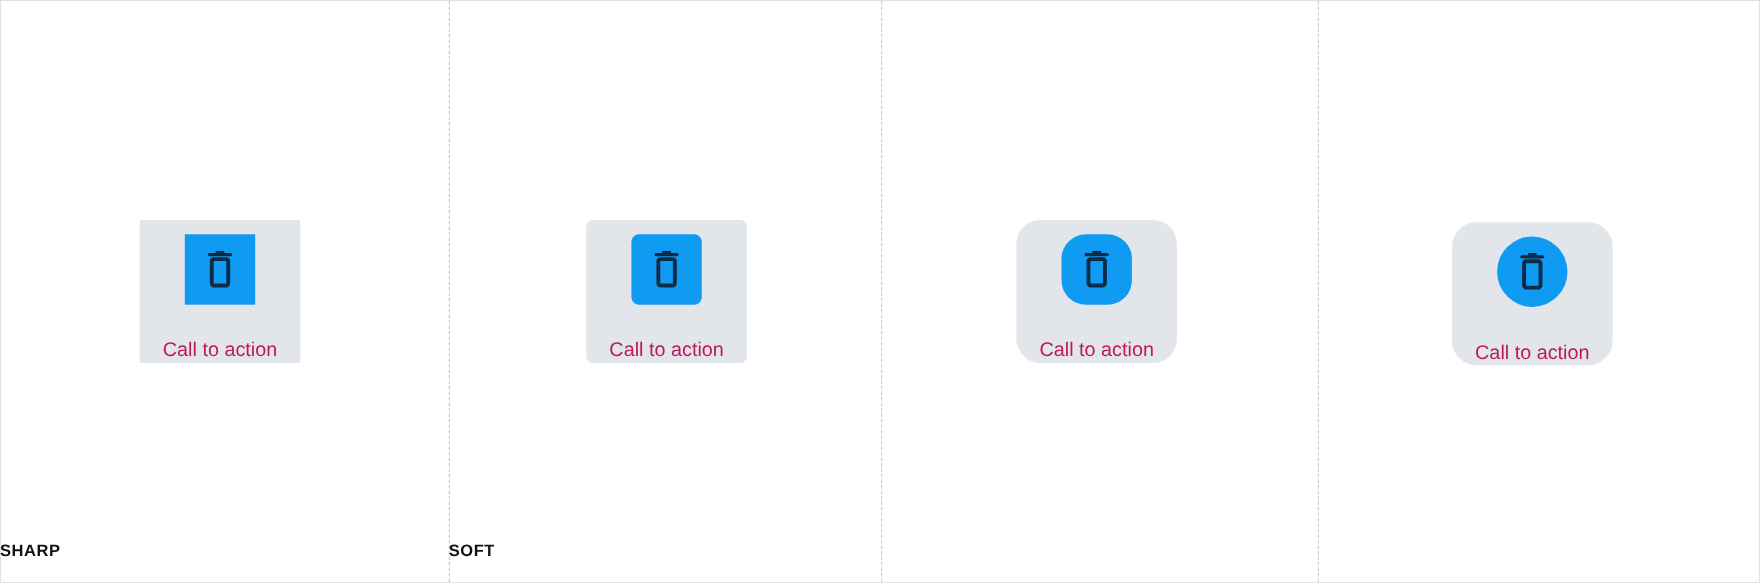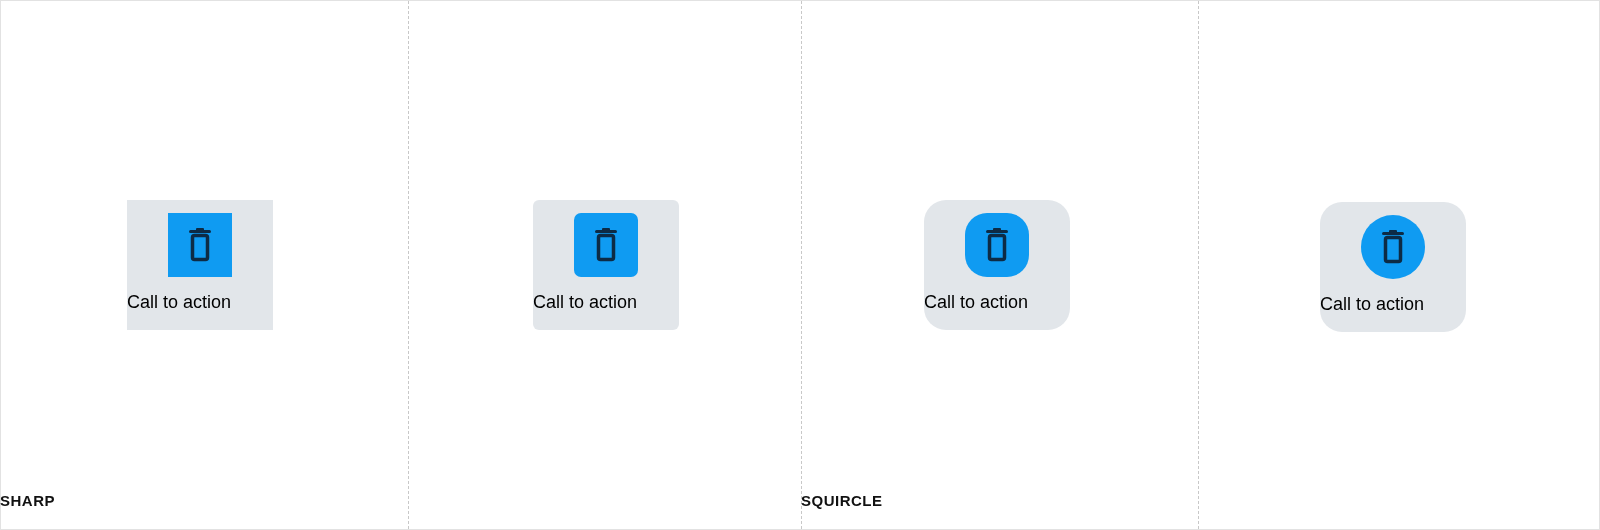--- a/index.html
+++ b/index.html
@@ -2,21 +2,21 @@
 <html><head>
 <meta charset="utf-8">
 <style>
   html, body { margin:0; padding:0; background:#fff; }
   body { width:1600px; height:530px; position:relative; overflow:hidden; font-family:"Liberation Sans", sans-serif; }
   .frame { position:absolute; left:0; top:0; width:1598px; height:528px; border:1px solid #e2e2e2; }
   .divider { position:absolute; top:1px; bottom:1px; width:0; border-left:1px dashed #c8c8c8; }
   .panel { position:absolute; top:0; height:530px; }
   .card { position:absolute; background:#e2e6ea; width:146px; height:130px; top:200px; }
   .icon-box { position:absolute; left:41px; top:13px; width:64px; height:64px; background:#0f9bf2; display:flex; align-items:center; justify-content:center; }
-  .label { position:absolute; left:0; right:0; top:92px; font-size:18px; color:#000000; }
+  .label { position:absolute; left:0; right:0; top:108px; text-align:center; font-size:18px; color:#be185d; }
   .caption { position:absolute; left:0; right:0; top:492px; text-align:left; font-size:15px; font-weight:bold; color:#111; letter-spacing:0.5px; }
 </style>
 </head>
 <body>
 
 <div class="frame"></div>
 <div class="divider" style="left:408px"></div>
 <div class="divider" style="left:801px"></div>
 <div class="divider" style="left:1198px"></div>
 
@@ -38,34 +38,34 @@
   <div class="card" style="left:125px;border-radius:6px">
     <div class="icon-box" style="border-radius:7px">
       <svg width="30" height="34" viewBox="0 0 30 34">
           <rect x="4" y="2" width="22" height="3" rx="1.5" fill="#0d2b45"></rect>
           <rect x="11" y="0" width="8" height="3" rx="1" fill="#0d2b45"></rect>
           <rect x="7.5" y="7.5" width="15" height="24" rx="2" fill="none" stroke="#0d2b45" stroke-width="3.5"></rect>
         </svg>
     </div>
     <div class="label">Call to action</div>
   </div>
+  <div class="caption">SOFT</div>
 </div>
 
 <div class="panel" style="left:801px;width:397px">
   <div class="card" style="left:123px;border-radius:22px">
     <div class="icon-box" style="border-radius:22px">
       <svg width="30" height="34" viewBox="0 0 30 34">
           <rect x="4" y="2" width="22" height="3" rx="1.5" fill="#0d2b45"></rect>
           <rect x="11" y="0" width="8" height="3" rx="1" fill="#0d2b45"></rect>
           <rect x="7.5" y="7.5" width="15" height="24" rx="2" fill="none" stroke="#0d2b45" stroke-width="3.5"></rect>
         </svg>
     </div>
     <div class="label">Call to action</div>
   </div>
-  <div class="caption">SQUIRCLE</div>
 </div>
 
 <div class="panel" style="left:1198px;width:402px">
   <div class="card" style="left:122px;top:202px;border-radius:22px">
     <div class="icon-box" style="border-radius:50%">
       <svg width="30" height="34" viewBox="0 0 30 34">
           <rect x="4" y="2" width="22" height="3" rx="1.5" fill="#0d2b45"></rect>
           <rect x="11" y="0" width="8" height="3" rx="1" fill="#0d2b45"></rect>
           <rect x="7.5" y="7.5" width="15" height="24" rx="2" fill="none" stroke="#0d2b45" stroke-width="3.5"></rect>
         </svg>

